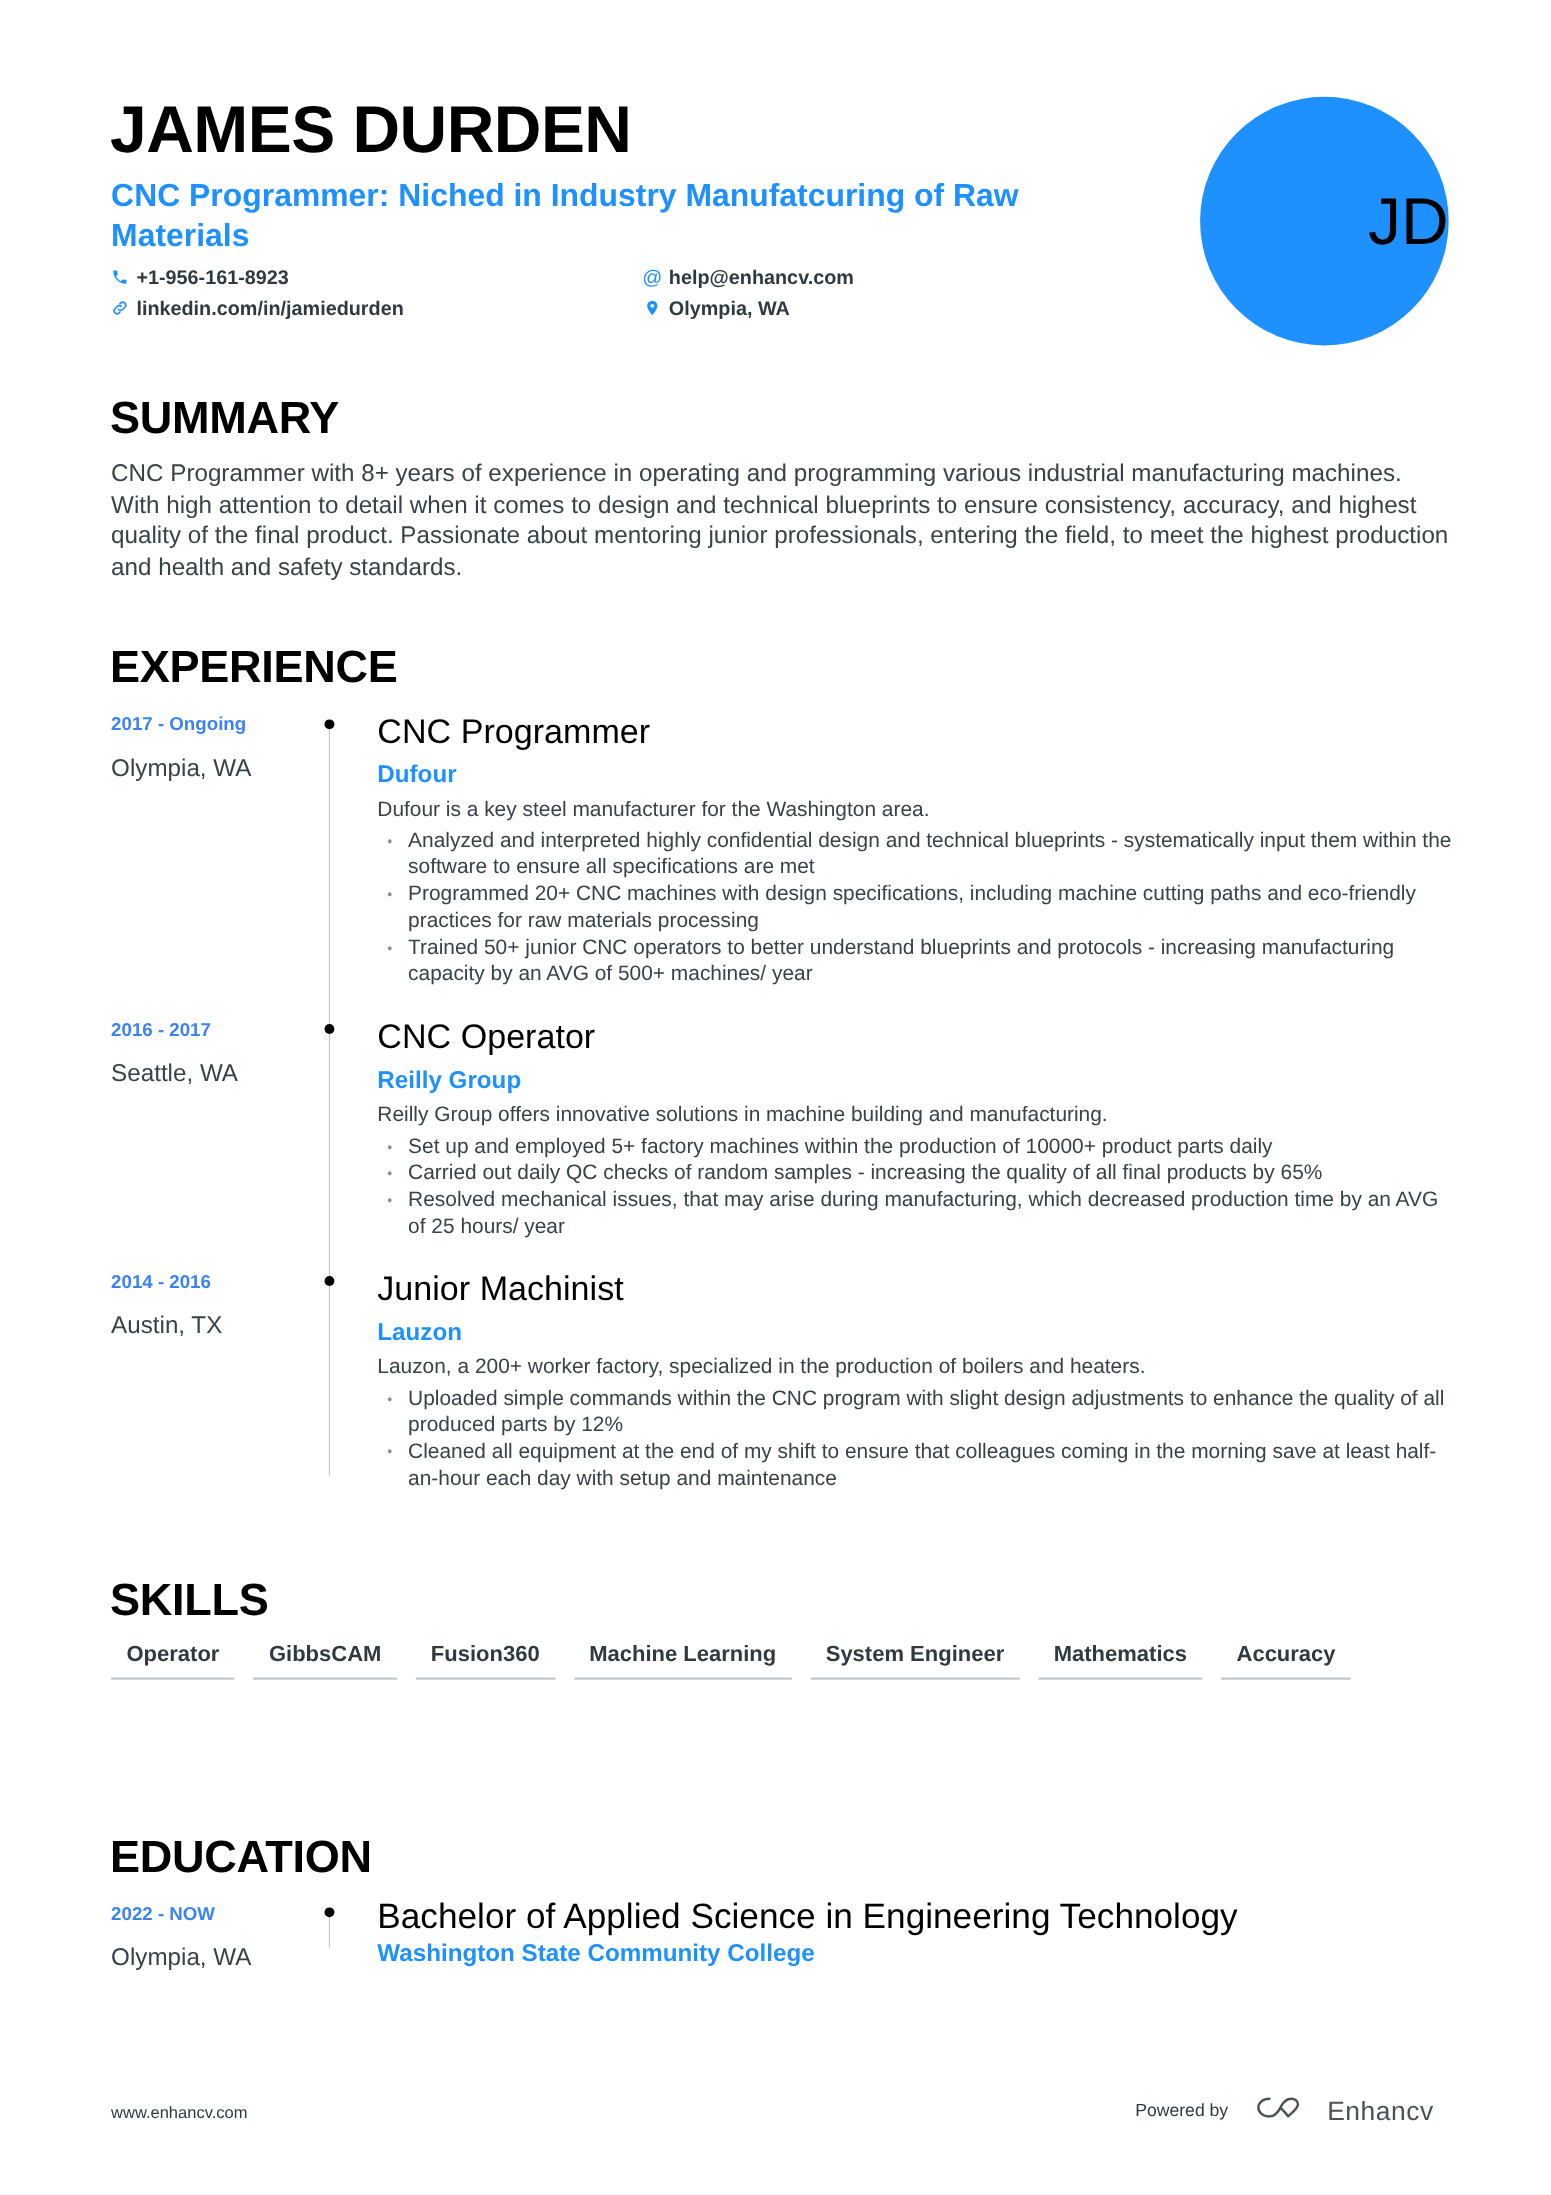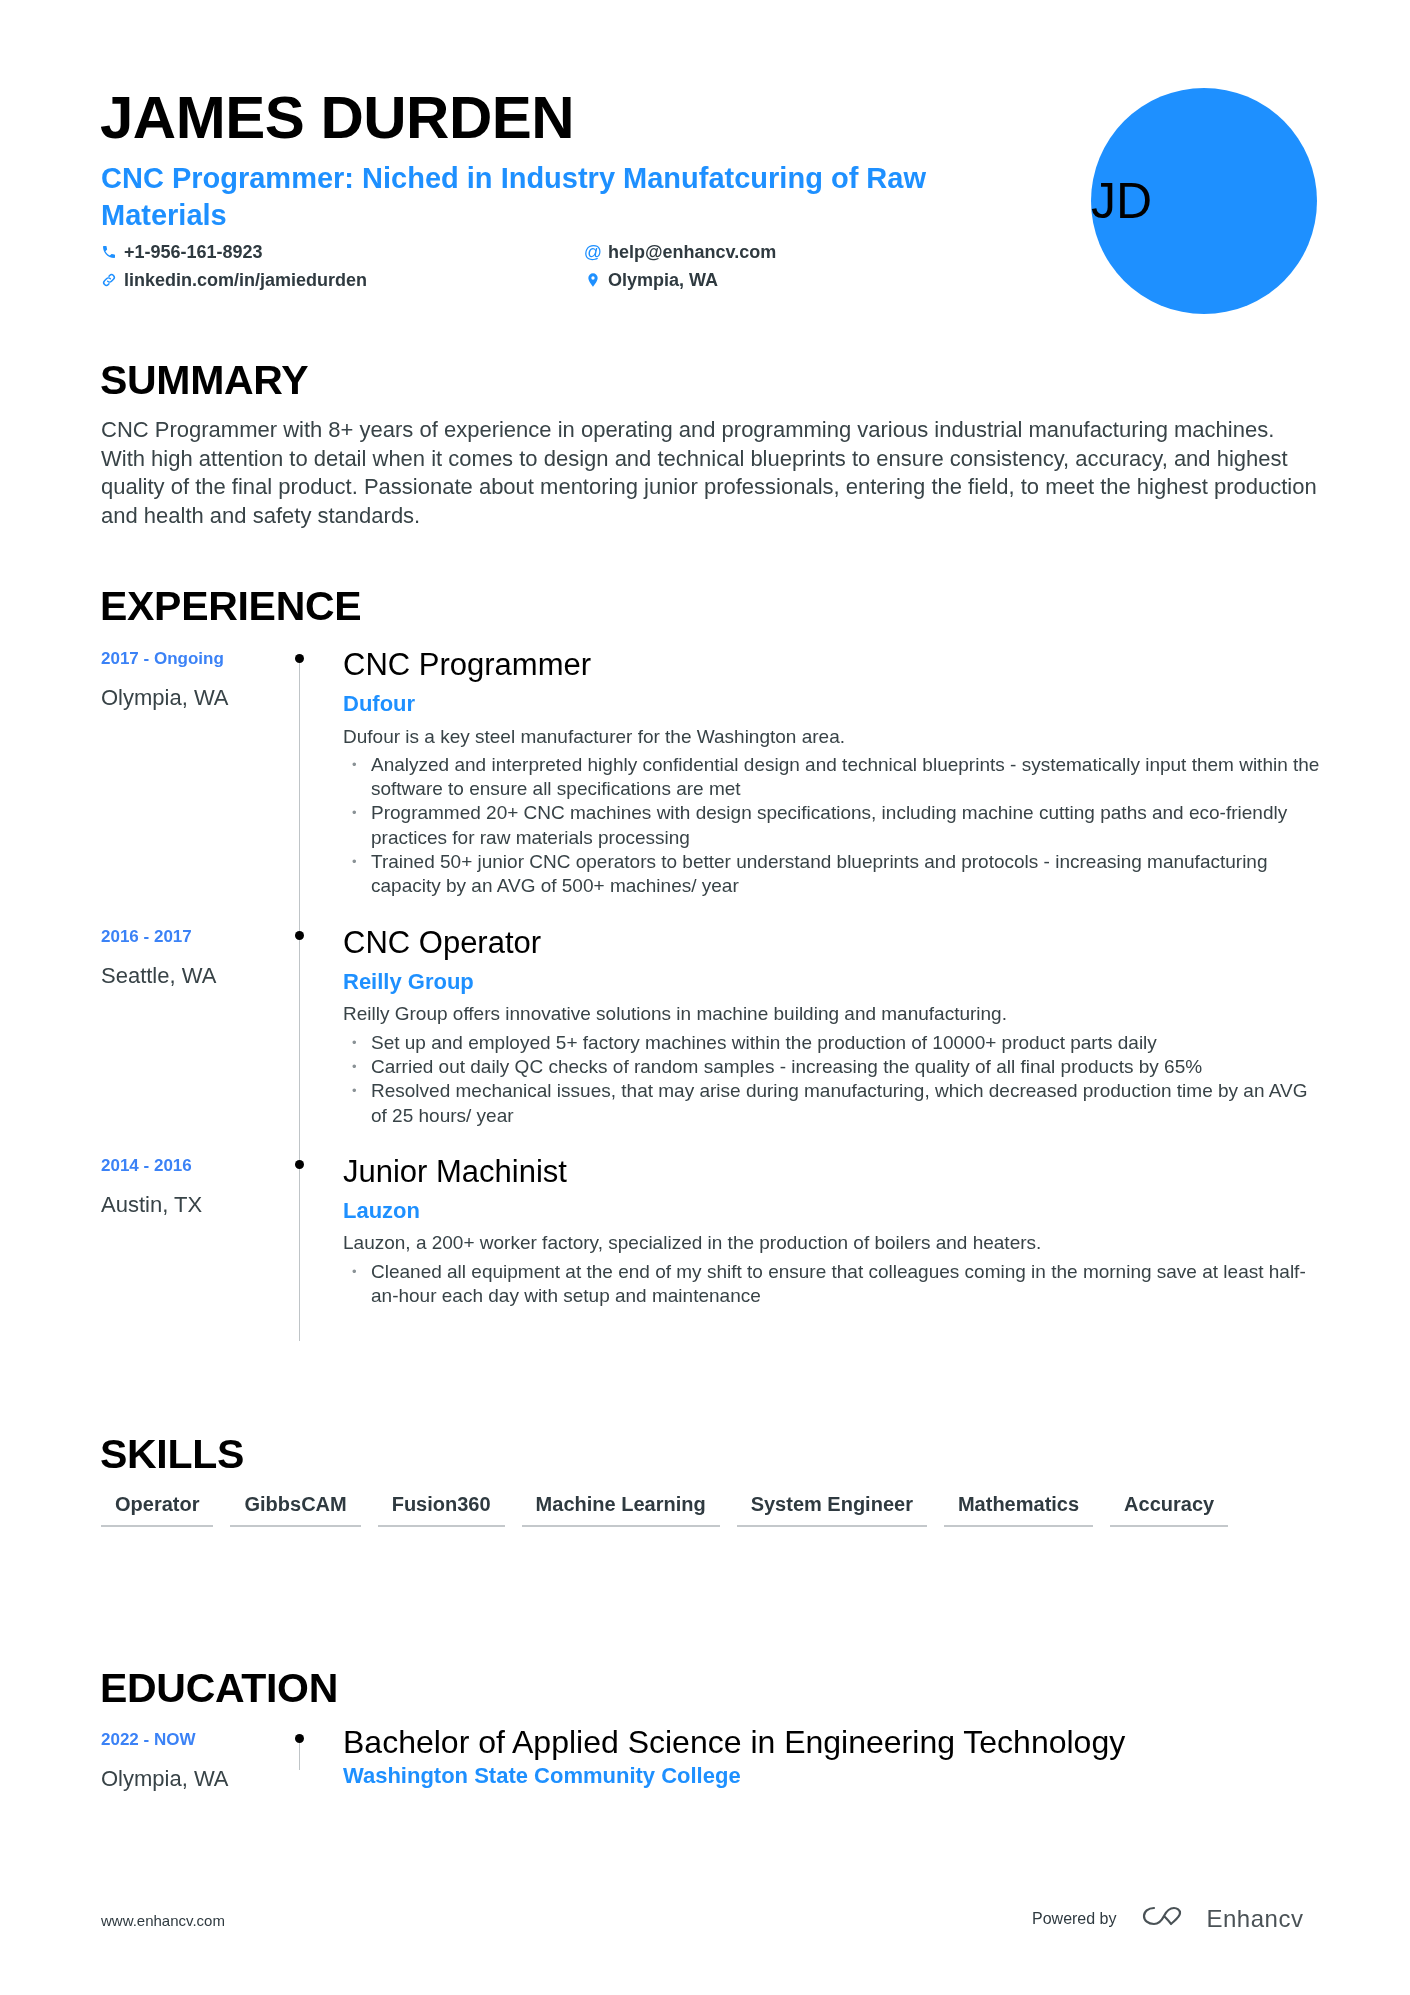--- a/index.html
+++ b/index.html
@@ -8,21 +8,21 @@
 
   .abs { position: absolute; }
 
   .name { left: 100px; top: 84px; font-size: 60px; font-weight: 700; color: #000; letter-spacing: -0.5px; line-height: 68px; }
   .headline { left: 101px; top: 160px; width: 930px; font-size: 29px; font-weight: 700; color: #1E90FF; line-height: 37px; }
 
   .contact { display: flex; align-items: center; font-size: 18px; font-weight: 700; color: #2F3A40; height: 24px; }
   .contact .ic { width: 18px; height: 18px; margin-right: 6px; display: inline-flex; align-items: center; justify-content: center; color: #1E90FF; }
   .contact .ic svg { width: 16px; height: 16px; }
 
-  .avatar { left: 1091px; top: 88px; width: 226px; height: 226px; border-radius: 50%; background: #1E90FF; display: flex; align-items: center; justify-content: flex-start; font-size: 50px; color: #000; font-family: "Liberation Sans", sans-serif; }
+  .avatar { left: 1091px; top: 88px; width: 226px; height: 226px; border-radius: 50%; background: #1E90FF; display: flex; align-items: center; justify-content: flex-end; font-size: 60px; color: #000; font-family: "Liberation Sans", sans-serif; }
 
   .section-title { left: 100px; font-size: 41px; font-weight: 700; color: #000; line-height: 48px; letter-spacing: -0.3px; }
 
   .summary-text { left: 101px; top: 416px; width: 1220px; font-size: 22px; line-height: 28.7px; color: #384347; }
 
   .entry-date { left: 101px; font-size: 17px; font-weight: 700; color: #3b82f6; line-height: 26px; }
   .entry-loc { left: 101px; font-size: 22px; color: #384347; line-height: 28px; }
 
   .timeline-line { left: 299px; width: 1px; background: #bfc4c7; }
   .timeline-dot { left: 295px; width: 9px; height: 9px; border-radius: 50%; background: #000; }
@@ -115,20 +115,21 @@
   <li>Resolved mechanical issues, that may arise during manufacturing, which decreased production time by an AVG of 25 hours/ year</li>
 </ul>
 
 <div class="abs entry-date" style="top:1153px;">2014 - 2016</div>
 <div class="abs entry-loc" style="top:1191px;">Austin, TX</div>
 <div class="abs timeline-dot" style="top:1160px;"></div>
 <div class="abs job-title" style="top:1153px;">Junior Machinist</div>
 <div class="abs company" style="top:1197px;">Lauzon</div>
 <div class="abs desc" style="top:1231px;">Lauzon, a 200+ worker factory, specialized in the production of boilers and heaters.</div>
 <ul class="abs bullets" style="top:1260px;">
+  <li>Uploaded simple commands within the CNC program with slight design adjustments to enhance the quality of all produced parts by 12%</li>
   <li>Cleaned all equipment at the end of my shift to ensure that colleagues coming in the morning save at least half-an-hour each day with setup and maintenance</li>
 </ul>
 
 <div class="abs section-title" style="top:1430px;">SKILLS</div>
 <div class="abs skills">
   <span class="skill">Operator</span>
   <span class="skill">GibbsCAM</span>
   <span class="skill">Fusion360</span>
   <span class="skill">Machine Learning</span>
   <span class="skill">System Engineer</span>

